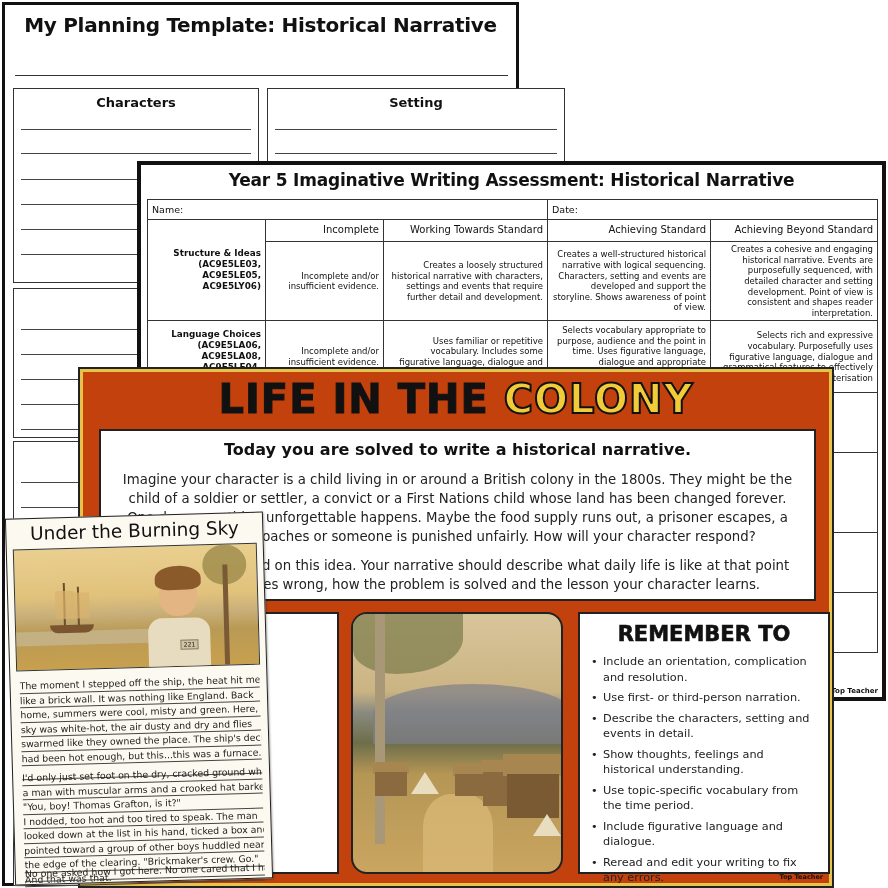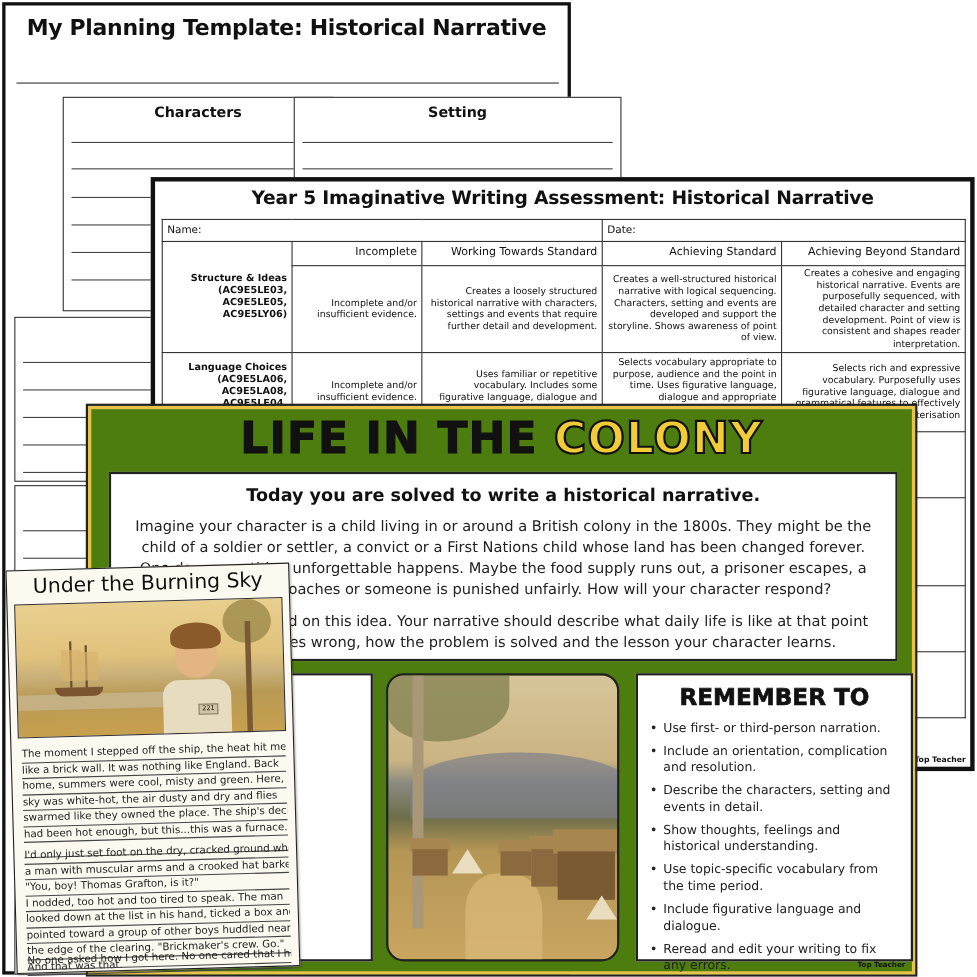--- a/index.html
+++ b/index.html
@@ -33,21 +33,21 @@
     .rtable th { font-size: 10px; font-weight: normal; height: 22px; }
     .rtable .namerow td { text-align: left; font-size: 9.5px; height: 20px; }
     .rtable .crit { font-weight: bold; font-size: 8.8px; width: 118px; }
     .rtable .desc { height: 72px; }
     .rtable .empty { height: 60px; }
     .rubric .brand { position: absolute; right: 4px; bottom: 2px; font-size: 7px; font-weight: bold; }
 
     
     .poster {
       position: absolute; left: 80px; top: 369px; width: 752px; height: 517px;
-      background: #4d7c0f; border: 3px solid #e6c34a; outline: 2px solid #222;
+      background: #c2410c; border: 3px solid #e6c34a; outline: 2px solid #222;
     }
     .poster .headline {
       position: absolute; left: 0; right: 0; top: 4px; text-align: center;
       font-family: "DejaVu Sans", sans-serif; font-weight: 900; font-size: 40px; letter-spacing: 1px;
       color: #111; -webkit-text-stroke: 1px #111;
     }
     .poster .headline .hl { color: #f2cc38; -webkit-text-stroke: 2px #111; }
     .prompt {
       position: absolute; left: 16px; top: 57px; width: 717px; height: 172px;
       background: #fff; border: 2px solid #222;
@@ -115,21 +115,21 @@
     .card .para { position: absolute; left: 9px; width: 240px; font-size: 9.4px; line-height: 13.5px; color: #222; }
     .card .para span { display: block; border-bottom: 1px solid #444; white-space: nowrap; overflow: hidden; }
   </style>
 </head>
 <body>
 
 <div class="planning">
   <div class="ptitle">My Planning Template: Historical Narrative</div>
   <div class="pline"></div>
 
-  <div class="pbox" style="left:8px;top:83px;width:246px;height:195px;margin-left:44px;">
+  <div class="pbox" style="left:8px;top:83px;width:246px;height:195px;">
     <div class="plabel">Characters</div>
     <div class="wline" style="top:40px"></div>
     <div class="wline" style="top:64px"></div>
     <div class="wline" style="top:90px"></div>
     <div class="wline" style="top:115px"></div>
     <div class="wline" style="top:140px"></div>
     <div class="wline" style="top:165px"></div>
   </div>
   <div class="pbox" style="left:262px;top:83px;width:298px;height:90px;">
     <div class="plabel">Setting</div>
@@ -244,22 +244,22 @@
     <div class="roof" style="left:128px;top:146px;width:40px;height:14px;"></div>
     <div class="hut" style="left:130px;top:158px;width:36px;height:34px;"></div>
     <div class="roof" style="left:150px;top:140px;width:58px;height:22px;"></div>
     <div class="hut" style="left:154px;top:160px;width:52px;height:44px;background:#7a5a33;"></div>
     <div class="tent" style="left:180px;top:200px;"></div>
   </div>
 
   <div class="remember">
     <div class="rhead">REMEMBER TO</div>
     <ul>
+      <li>Include an orientation, complication and resolution.</li>
       <li>Use first- or third-person narration.</li>
-      <li>Include an orientation, complication and resolution.</li>
       <li>Describe the characters, setting and events in detail.</li>
       <li>Show thoughts, feelings and historical understanding.</li>
       <li>Use topic-specific vocabulary from the time period.</li>
       <li>Include figurative language and dialogue.</li>
       <li>Reread and edit your writing to fix any errors.</li>
     </ul>
   </div>
   <div class="brand">Top Teacher</div>
 </div>
 

